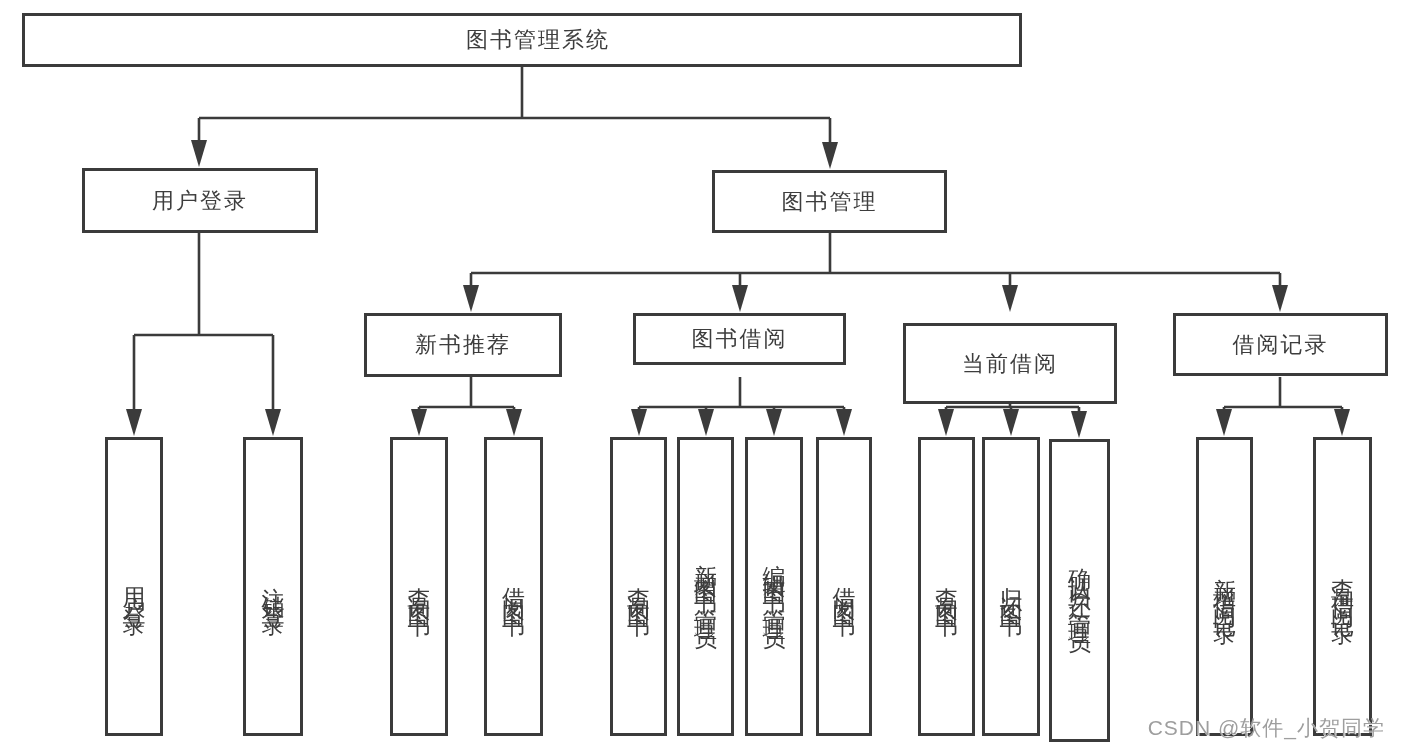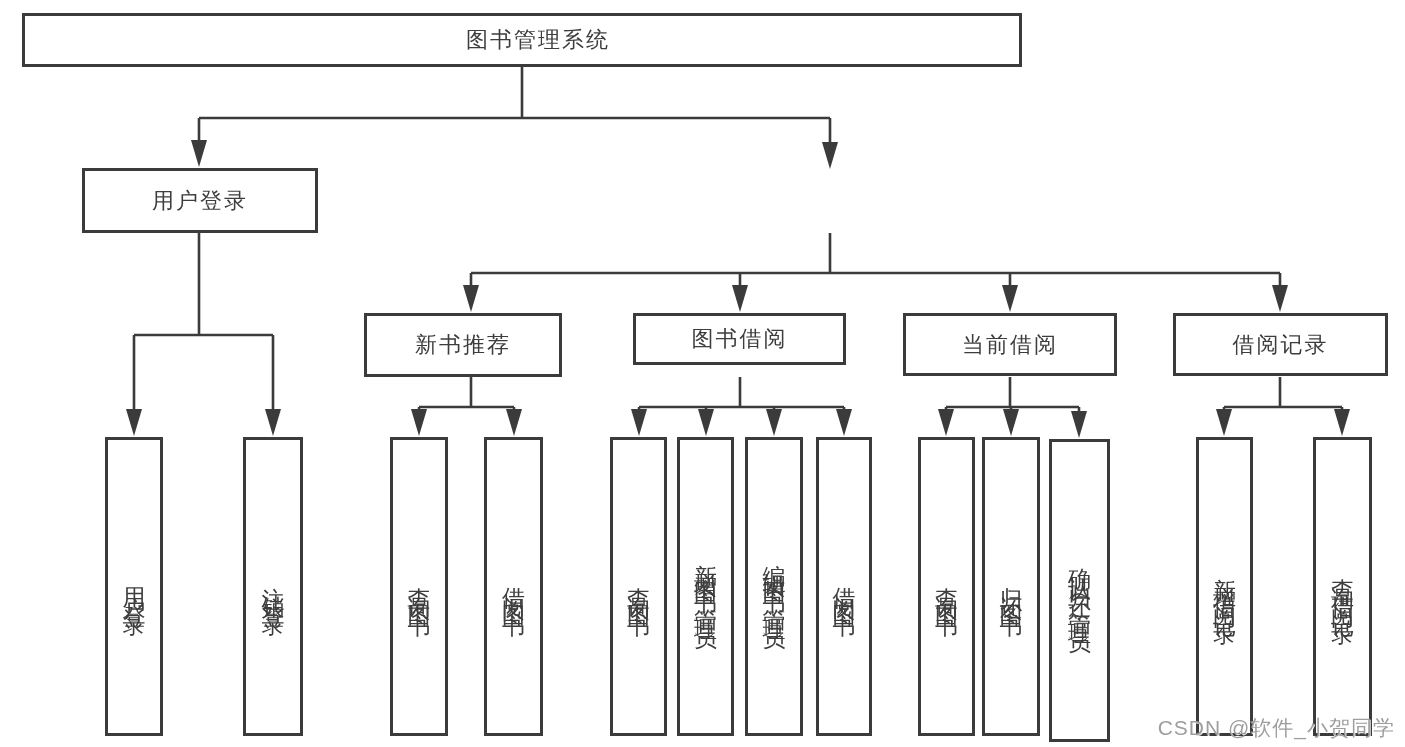--- a/index.html
+++ b/index.html
@@ -54,21 +54,21 @@
   }
   .node.leaf .vtext {
     writing-mode: vertical-rl;
     text-orientation: mixed;
     letter-spacing: 9px;
     line-height: 1;
     white-space: nowrap;
   }
   .watermark {
     position: absolute;
-    right: 10px;
+    right: 20px;
     bottom: 5px;
     z-index: 3;
     font-size: 21px;
     color: var(--color-watermark);
     text-shadow: 1px 1px 0 rgba(255,255,255,0.85);
     letter-spacing: 1px;
   }
 </style>
 </head>
 <body>
@@ -107,24 +107,25 @@
     <polygon points="1071,411 1087,411 1079,438"></polygon>
 
     <path d="M1280,377 V407 M1224,407 H1342 M1224,407 V410 M1342,407 V410"></path>
     <polygon points="1216,409 1232,409 1224,436"></polygon>
     <polygon points="1334,409 1350,409 1342,436"></polygon>
   </svg>
 
   <div class="node h" style="left:22px; top:13px; width:1000px; height:54px;padding-left:32px;">图书管理系统</div>
 
   <div class="node h" style="left:82px; top:168px; width:236px; height:65px;">用户登录</div>
+  <div class="node h" style="left:712px; top:170px; width:235px; height:63px;">图书管理</div>
 
   <div class="node h" style="left:364px; top:313px; width:198px; height:64px;">新书推荐</div>
   <div class="node h" style="left:633px; top:313px; width:213px; height:52px;">图书借阅</div>
-  <div class="node h" style="left:903px; top:313px; width:214px; height:63px;">当前借阅</div>
+  <div class="node h" style="left:903px; top:323px; width:214px; height:81px;">当前借阅</div>
   <div class="node h" style="left:1173px; top:313px; width:215px; height:63px;">借阅记录</div>
 
   <div class="node leaf" style="left:105px; top:437px; width:58px; height:299px;">
     <span class="vtext">用户登录</span>
   </div>
   <div class="node leaf" style="left:243px; top:437px; width:60px; height:299px;">
     <span class="vtext">注销登录</span>
   </div>
 
   <div class="node leaf" style="left:390px; top:437px; width:58px; height:299px;">

